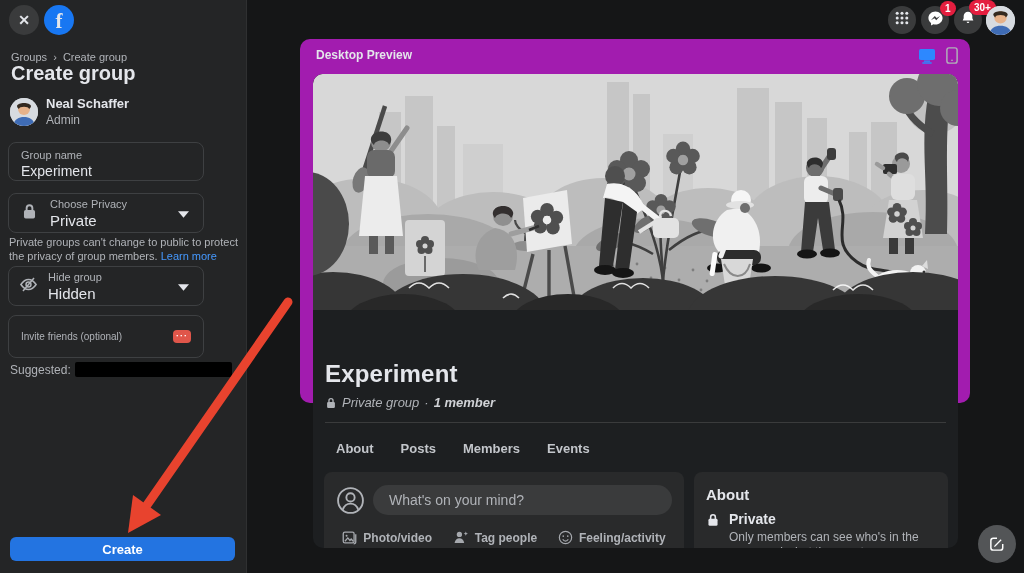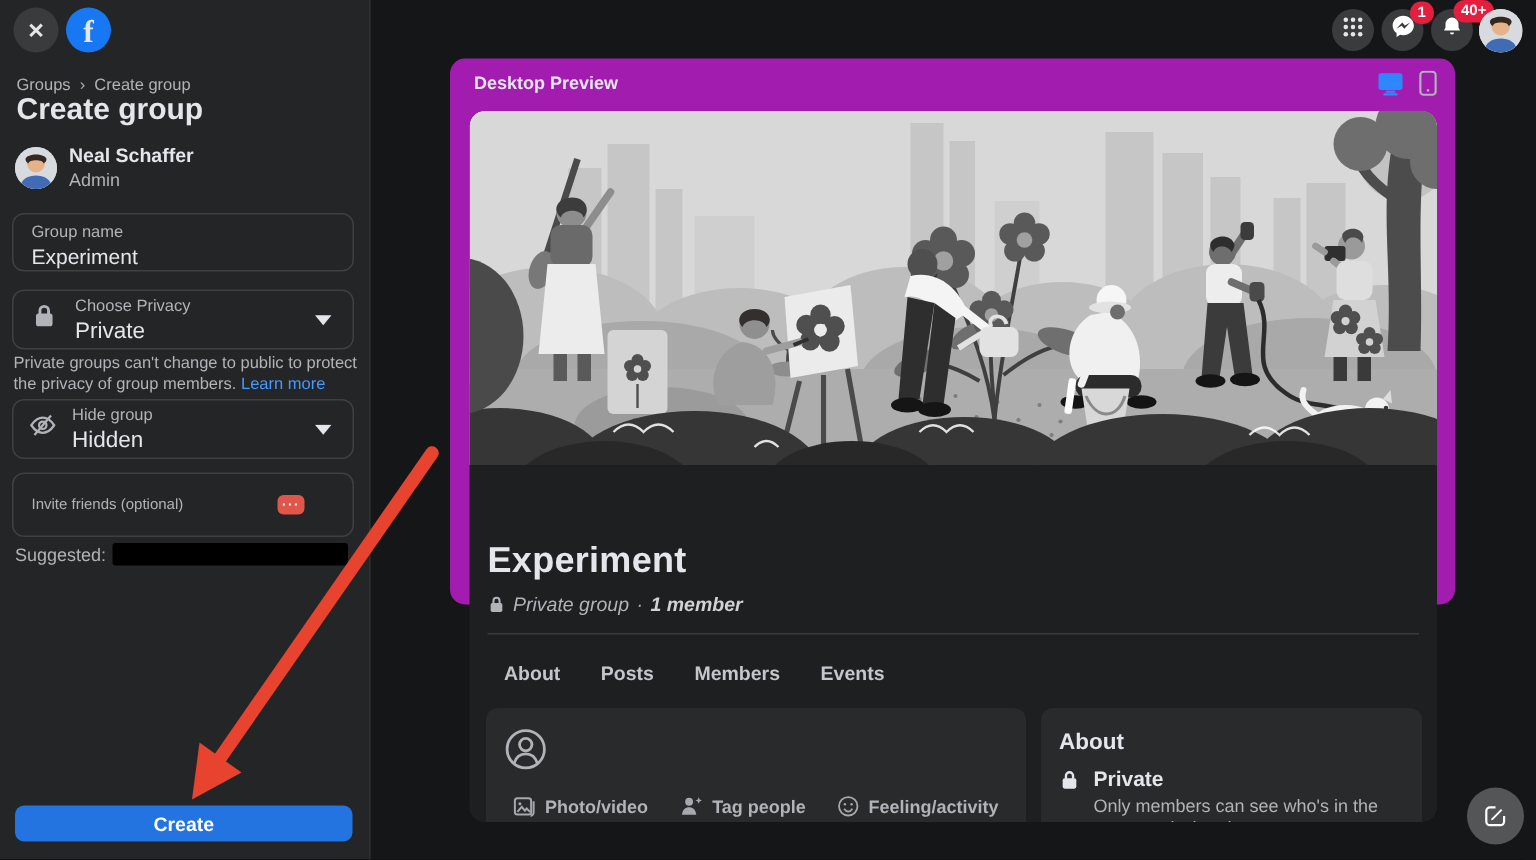--- a/index.html
+++ b/index.html
@@ -15,21 +15,21 @@
   
   #sidebar { position:absolute; left:0; top:0; width:247px; height:573px; background:#242526; border-right:1px solid #2f3031; }
   .crumbs { position:absolute; left:11px; top:51px; font-size:11px; color:#b0b3b8; }
   .crumbs span { margin-right:3px; }
   .side-title { position:absolute; left:11px; top:62px; font-size:20px; font-weight:700; color:#e4e6eb; }
   .user-row { position:absolute; left:10px; top:96px; display:flex; align-items:center; }
   .avatar-sm { width:28px; height:28px; border-radius:50%; overflow:hidden; background:#cfd4da; flex:0 0 auto; }
   .user-name { font-size:13px; font-weight:600; color:#e4e6eb; margin-left:8px; }
   .user-role { font-size:12px; color:#b0b3b8; margin-left:8px; margin-top:2px; }
 
-  .field { position:absolute; left:8px; width:228px; border:1px solid #3e4042; border-radius:8px; background:#242526; cursor:pointer; }
+  .field { position:absolute; left:8px; width:196px; border:1px solid #3e4042; border-radius:8px; background:#242526; cursor:pointer; }
   .field .flabel { font-size:11px; color:#b0b3b8; }
   .field .fvalue { font-size:14px; color:#e4e6eb; margin-top:2px; }
   .field-icon { color:#b0b3b8; flex:0 0 auto; }
   .caret { position:absolute; right:14px; top:50%; transform:translateY(-50%); color:#e4e6eb; }
 
   .note { position:absolute; left:9px; top:236px; width:230px; font-size:11px; line-height:1.24; color:#b0b3b8; }
   .note a { color:#4599ff; text-decoration:none; cursor:pointer; }
 
   #invite-field { top:315px; height:43px; display:flex; align-items:center; padding:0 12px; }
   #invite-input { background:transparent; border:none; outline:none; width:150px; font-size:10px; color:#a3a3a3; font-family:"Liberation Sans",sans-serif; }
@@ -199,21 +199,21 @@
   </div>
   <span class="badge" style="left:940px;top:1px;">1</span>
   <div class="circle-btn tr-btn" style="left:954px;">
     <span>
       <svg width="16" height="16" viewBox="0 0 24 24" fill="#fff">
         <path d="M12 2.5A6.5 6.5 0 0 0 5.5 9v3.4L4 15.6h16l-1.5-3.2V9A6.5 6.5 0 0 0 12 2.5z"></path>
         <path d="M10 17.5a2 2 0 0 0 4 0h-4z"></path>
       </svg>
     </span>
   </div>
-  <span class="badge" style="left:969px;top:0;">40+</span>
+  <span class="badge" style="left:969px;top:0;">30+</span>
   <div id="avatar-top">
     <svg width="29" height="29" viewBox="0 0 28 28">
       <rect width="28" height="28" fill="#d7dbe0"></rect>
       <circle cx="14" cy="11" r="6" fill="#e6b28a"></circle>
       <path d="M7 8c1-4 13-4 14 0 0 2-2 3-2 3 0-3-10-3-10 0 0 0-2-1-2-3z" fill="#33291f"></path>
       <path d="M3 28c1-7 6-9 11-9s10 2 11 9z" fill="#3f6cb5"></path>
     </svg>
   </div>
 
   <div id="preview-panel">
@@ -517,20 +517,21 @@
 
       <div class="composer-card">
         <div class="composer-top">
           <span style="display:flex;">
             <svg width="29" height="29" viewBox="0 0 28 28" fill="none" stroke="#b0b3b8" stroke-width="1.8">
               <circle cx="14" cy="14" r="12"></circle>
                 <circle cx="14" cy="11" r="4"></circle>
                 <path d="M6.5 23c1.5-4.5 4.5-6 7.5-6s6 1.5 7.5 6"></path>
             </svg>
           </span>
+          <div class="composer-pill">What's on your mind?</div>
         </div>
         <div class="composer-actions">
           <span class="composer-action">
             <svg width="15" height="15" viewBox="0 0 18 18" fill="none" stroke="currentColor" stroke-width="1.6">
               <rect x="1.5" y="2.5" width="13" height="13" rx="2"></rect>
               <circle cx="5.5" cy="7" r="1.2" fill="currentColor" stroke="none"></circle>
               <path d="M3.5 13.5 L7 9.5 L9.5 12.5 L11 10.8 L13.5 13.5"></path>
               <path d="M16.5 5 v9 a2.5 2.5 0 0 1 -2.5 2.5"></path>
             </svg>
             <span>Photo/video</span>

